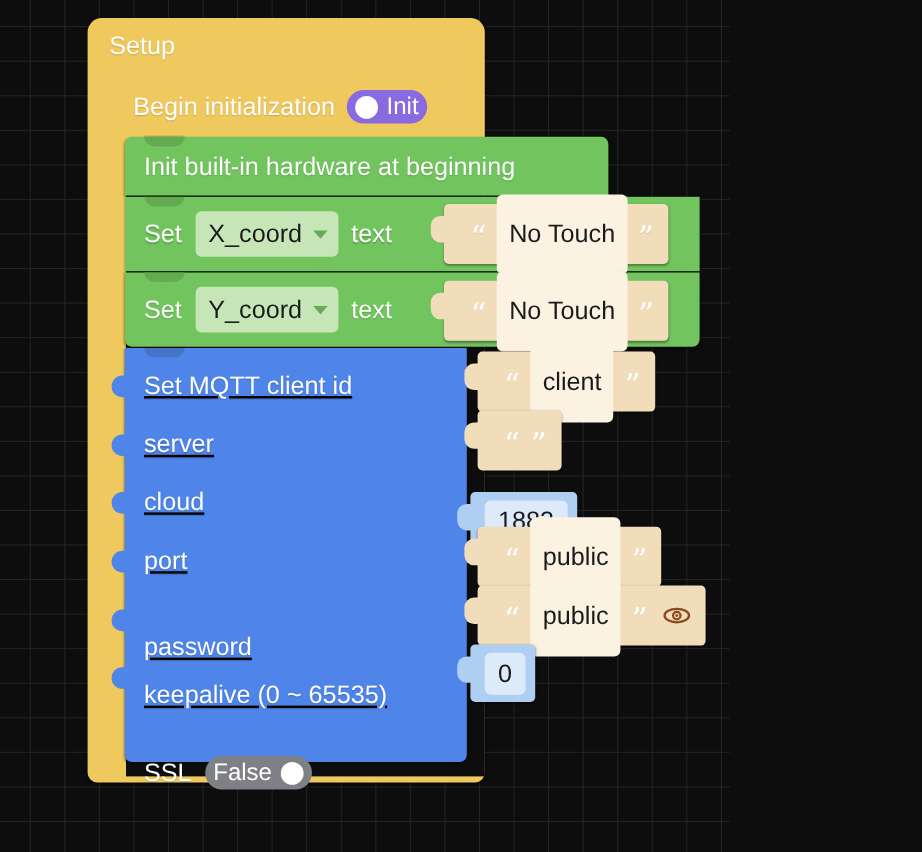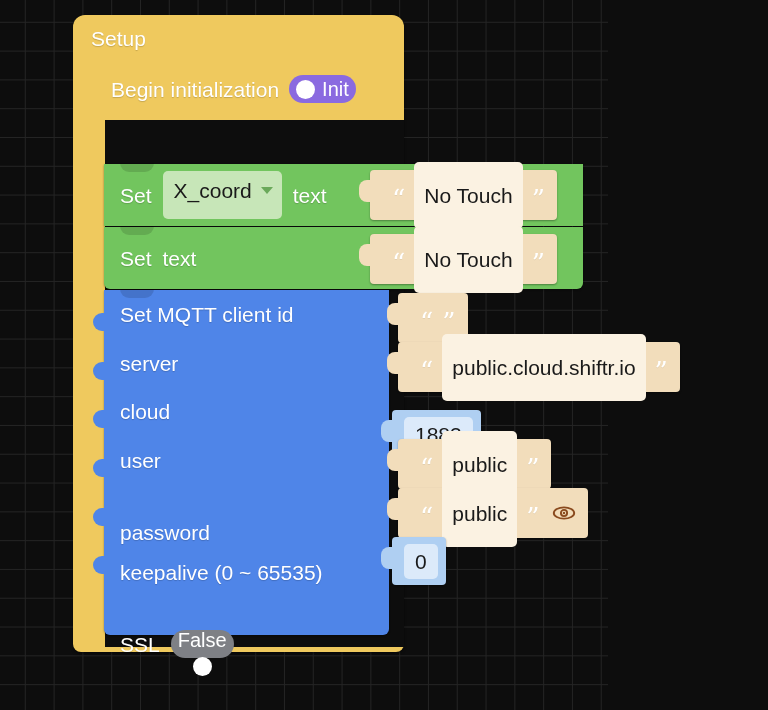--- a/index.html
+++ b/index.html
@@ -88,21 +88,21 @@
     border-radius: 50%;
     background: #ffffff;
     flex: none;
   }
   .toggle .tg-text {
     color: #ffffff;
     font-size: 20px;
     line-height: 1;
   }
   .toggle.on  { background: #8A6AE0; }
-  .toggle.off { background: #7E8085; flex-direction: column; }
+  .toggle.off { background: #7E8085; }
 
   
   .green-blk {
     position: absolute;
     background: #72C55E;
     box-shadow: 0 1px 2px rgba(0,0,0,.4);
   }
   #green-init {
     left: 104px;
     top: 114px;
@@ -152,21 +152,21 @@
   #green-init .green-row { left: 16px; }
 
   
   .dropdown {
     display: inline-flex;
     align-items: center;
     gap: 9px;
     background: #C7E6B8;
     border-radius: 5px;
     height: 38px;
-    padding: 0 9px 10px 11px;
+    padding: 0 9px 0 11px;
   }
   .dropdown .dd-text {
     color: #1a1a1a;
     font-size: 21px;
     line-height: 1;
   }
   .dropdown .caret {
     width: 0; height: 0;
     border-left: 6px solid transparent;
     border-right: 6px solid transparent;
@@ -183,22 +183,23 @@
     height: 345px;
     background: #4F85E8;
     border-radius: 0 0 6px 6px;
     box-shadow: 0 1px 2px rgba(0,0,0,.4);
   }
   .mqtt-row {
     position: absolute;
     left: 16px;
     height: 28px;
     display: flex;
-    align-items: flex-start;
+    align-items: flex-end;
     gap: 10px;
+    text-decoration: underline;
   }
 
   
   .plug {
     position: absolute;
     left: 0;
     width: 12px;
     height: 24px;
     background: inherit;
   }
@@ -309,20 +310,26 @@
 
     <div id="setup-init-row">
       <span class="blk-label">Begin initialization</span>
       <span class="toggle on">
         <span class="knob"></span>
         <span class="tg-text">Init</span>
       </span>
     </div>
   </div>
 
+  <div id="green-init" class="green-blk">
+    <span class="notch-top"></span>
+    <div class="green-row">
+      <span class="blk-label">Init built-in hardware at beginning</span>
+    </div>
+  </div>
 
   <div id="green-setx" class="green-blk">
     <span class="notch-top"></span>
     <div class="green-row">
       <span class="blk-label">Set</span>
       <span class="dropdown">
         <span class="dd-text">X_coord</span>
         <span class="caret"></span>
       </span>
       <span class="blk-label">text</span>
@@ -333,20 +340,24 @@
     <span class="vtab"></span>
     <span class="q">“</span>
     <span class="sval">No Touch</span>
     <span class="q">”</span>
   </div>
 
   <div id="green-sety" class="green-blk">
     <span class="notch-top"></span>
     <div class="green-row">
       <span class="blk-label">Set</span>
+      <span class="dropdown">
+        <span class="dd-text">Y_coord</span>
+        <span class="caret"></span>
+      </span>
       <span class="blk-label">text</span>
     </div>
   </div>
 
   <div class="str-blk" style="left:370px; top:234px; height:50px;">
     <span class="vtab"></span>
     <span class="q">“</span>
     <span class="sval">No Touch</span>
     <span class="q">”</span>
   </div>
@@ -363,21 +374,21 @@
       <span class="blk-label">server</span>
     </div>
     <span class="plug" style="top:69px;"></span>
 
     <div class="mqtt-row" style="top:111px;">
       <span class="blk-label">cloud</span>
     </div>
     <span class="plug" style="top:117px;"></span>
 
     <div class="mqtt-row" style="top:160px;">
-      <span class="blk-label">user</span>
+      <span class="blk-label">port</span>
     </div>
     <span class="plug" style="top:166px;"></span>
 
     <div class="mqtt-row" style="top:209px;margin-top:23px;">
       <span class="blk-label">password</span>
     </div>
     <span class="plug" style="top:215px;"></span>
 
     <div class="mqtt-row" style="top:272px;">
       <span class="blk-label">keepalive (0 ~ 65535)</span>
@@ -389,27 +400,27 @@
       <span class="toggle off">
         <span class="tg-text">False</span>
         <span class="knob"></span>
       </span>
     </div>
   </div>
 
   <div class="str-blk" style="left:398px; top:293px; height:50px;">
     <span class="vtab"></span>
     <span class="q">“</span>
+    <span class="sval">client</span>
     <span class="q">”</span>
   </div>
 
   <div class="str-blk" style="left:398px; top:342px; height:50px;">
     <span class="vtab"></span>
     <span class="q">“</span>
-    <span class="sval">public.cloud.shiftr.io</span>
     <span class="q">”</span>
   </div>
 
   <div class="num-blk" style="left:392px; top:410px; height:48px;text-align:right;">
     <span class="vtab vtab-num"></span>
     <span class="nval">1883</span>
   </div>
 
   <div class="str-blk" style="left:398px; top:439px; height:50px;">
     <span class="vtab"></span>

